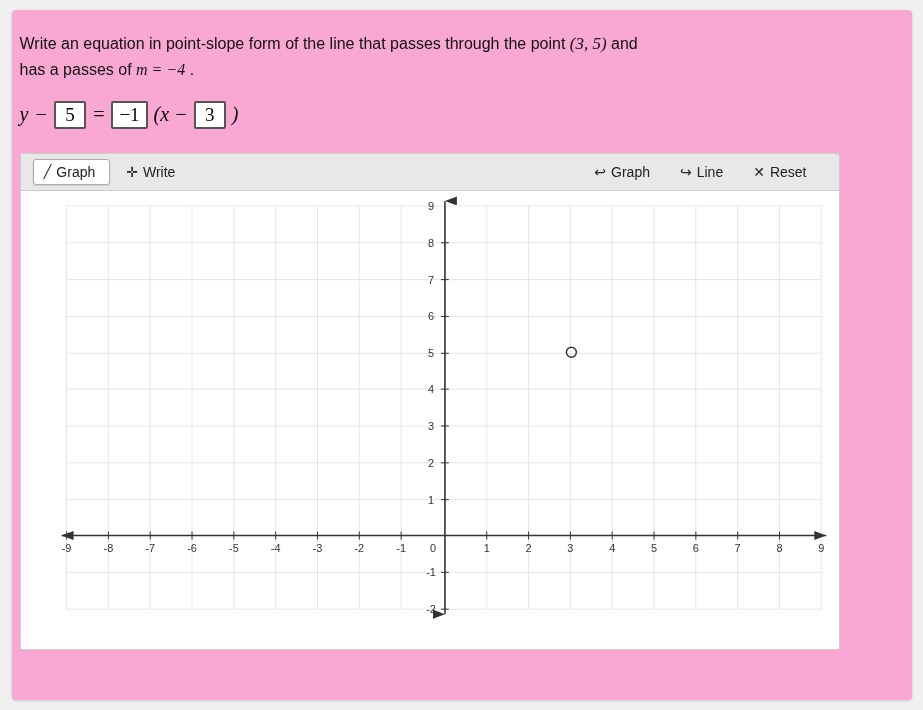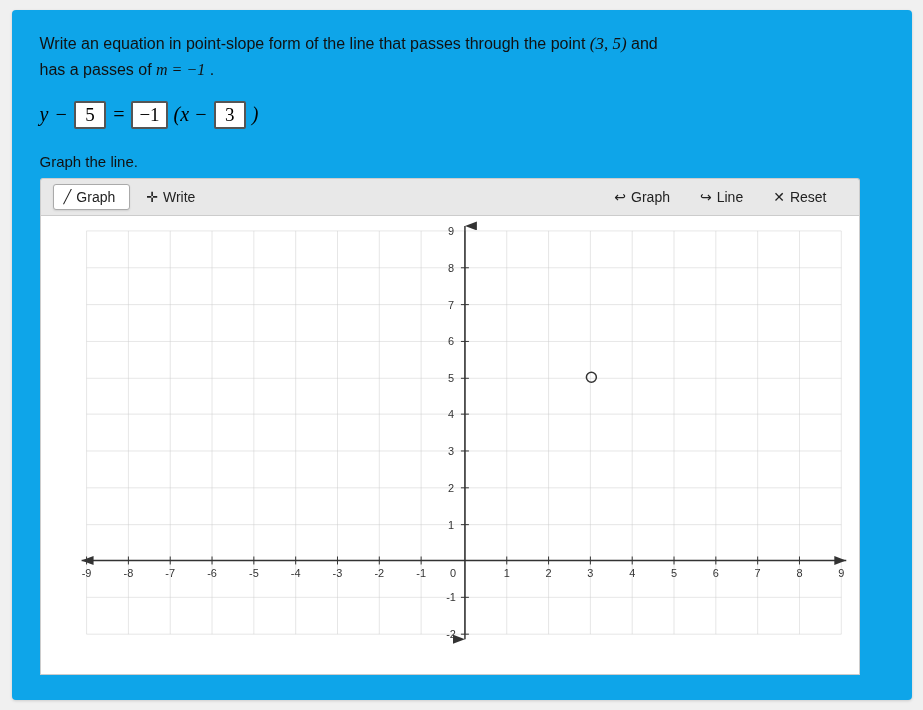--- a/index.html
+++ b/index.html
@@ -6,25 +6,25 @@
     body {
       background: #f0f0f0;
       font-family: 'Times New Roman', serif;
       display: flex;
       justify-content: center;
       align-items: flex-start;
       min-height: 710px;
       padding: 10px;
     }
     .card {
-      background: #0ea5e9;
+      background: #f9a8d4;
       width: 900px;
       min-height: 690px;
       border-radius: 4px;
-      padding: 20px 24px 20px 28px;
+      padding: 20px 24px 20px 8px;
       box-shadow: 0 1px 3px rgba(0,0,0,0.15);
     }
     .problem-text {
       font-size: 16px;
       font-family: Arial, sans-serif;
       line-height: 1.6;
       margin-bottom: 18px;
       color: #111;
     }
     .problem-text .math-inline {
@@ -119,36 +119,35 @@
 </head>
 <body>
 
 <div class="card">
   <div class="problem-text">
     <span>Write an equation in point-slope form of the line that passes through the point</span>
     <span class="point-notation">(3, 5)</span>
     <span>and</span>
     <br>
     <span>has a passes of</span>
-    <span class="math-inline">m = −1</span>
+    <span class="math-inline">m = −4</span>
     <span>.</span>
   </div>
 
   <div class="equation-row">
     <span class="eq-var">y</span>
     <span>−</span>
     <span class="eq-box">5</span>
     <span>=</span>
     <span class="eq-box">−1</span>
     <span>(x −</span>
     <span class="eq-box">3</span>
     <span>)</span>
   </div>
 
-  <div class="graph-label">Graph the line.</div>
 
   <div class="toolbar">
     <button class="toolbar-btn active">
       <span style="font-size:13px;">╱</span>
       <span>Graph</span>
     </button>
     <button class="toolbar-btn">
       <span>✛</span>
       <span>Write</span>
     </button>

